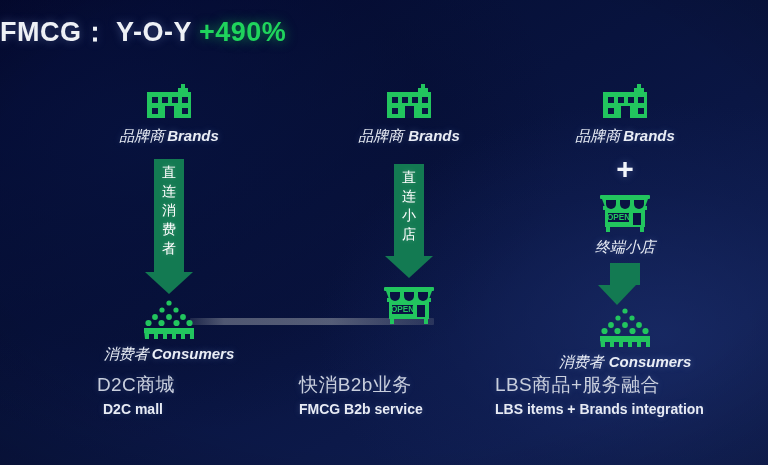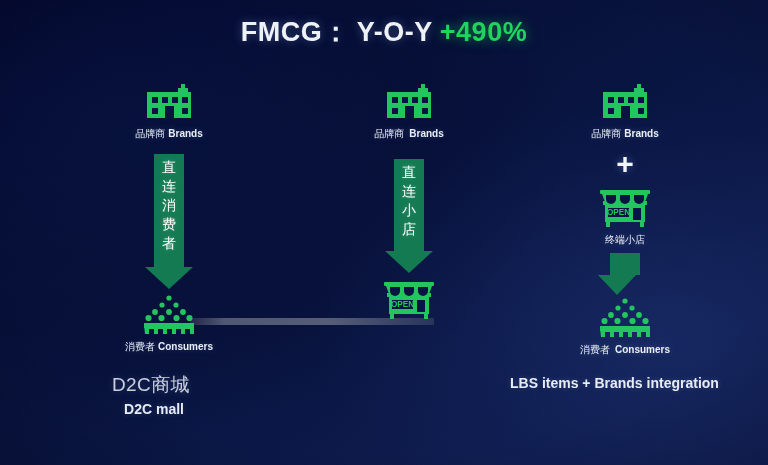--- a/index.html
+++ b/index.html
@@ -18,21 +18,20 @@
   
   .vignette {
     position: absolute; inset: 0;
     background: radial-gradient(ellipse 95% 95% at 50% 45%, rgba(0,0,0,0) 55%, rgba(0,0,0,0.30) 100%);
     pointer-events: none;
   }
 
   
   .title {
     position: absolute; top: 14px; left: 0; right: 0;
-    text-align: center;
     font-size: 27px;
     font-weight: bold;
     letter-spacing: 0.5px;
     color: #eef1f6;
     text-shadow: 0 0 10px rgba(160,190,255,0.35);
     white-space: nowrap;
   }
   .title .tpct { color: #1fd45c; text-shadow: 0 0 12px rgba(31,212,92,0.55); }
   .title .tspace { display: inline-block; width: 7px; }
 
@@ -44,24 +43,25 @@
     position: absolute; top: 0; height: 100%;
     display: flex; flex-direction: column; align-items: center;
   }
   .col-a { left: 42px;  width: 254px; }
   .col-b { left: 282px; width: 254px; }
   .col-c { left: 498px; width: 254px; }
 
   
   .nodelabel {
     color: #e9edf5;
-    font-size: 10px;
+    font-size: 15px;
     font-weight: bold;
     white-space: nowrap;
     text-shadow: 0 0 7px rgba(150,180,245,0.30);
+    font-style: italic;
   }
   .nodelabel .cn { font-weight: normal; letter-spacing: 0px; }
   .nodelabel .gap { display: inline-block; width: 3px; }
 
   
   .ico { position: relative; display: block; }
   .ico-building { width: 56px; height: 42px; }
   .ico-store    { width: 56px; height: 42px; text-align: center; }
   .ico-crowd    { width: 56px; height: 40px; }
 
@@ -111,39 +111,38 @@
   
   .hbar {
     position: absolute;
     left: 190px; top: 318px;
     width: 244px; height: 7px;
     background: linear-gradient(90deg, rgba(118,124,140,0.20) 0%, rgba(128,134,150,0.60) 14%, rgba(132,138,154,0.62) 58%, rgba(108,114,132,0.30) 100%);
     border-radius: 1px;
   }
 
   
-  .captions { position: absolute; left: 16px; top: 372px; width: 677px; height: 70px; }
+  .captions { position: absolute; left: 1px; top: 372px; width: 677px; height: 70px; }
   .cap { position: absolute; }
   .cap .cn {
     display: block;
     color: #c9cfdd;
     font-size: 19px;
     letter-spacing: 0.4px;
     white-space: nowrap;
     text-shadow: 0 0 7px rgba(140,170,235,0.28);
   }
   .cap .en {
     display: block;
     color: #e7ebf4;
     font-size: 14px;
     font-weight: bold;
     margin-top: 3px;
     white-space: nowrap;
     text-shadow: 0 0 6px rgba(140,170,235,0.25);
-    text-align: center;
   }
   .cap-a { left: 96px; }
   .cap-b { left: 298px; }
   .cap-c { left: 494px; }
   .cap-a .en { margin-left: 6px; }
   .cap-b .en { margin-left: 0px; }
 </style>
 </head>
 <body>
 
@@ -333,16 +332,21 @@
       <span class="cn">消费者</span><span class="gap" style="width:5px"></span><span>Consumers</span>
     </div>
   </div>
 </div>
 
 <div class="captions">
   <div class="cap cap-a">
     <span class="cn">D2C商城</span>
     <span class="en">D2C mall</span>
   </div>
+  <div class="cap cap-b">
+    <span class="cn">快消B2b业务</span>
+    <span class="en">FMCG B2b service</span>
+  </div>
   <div class="cap cap-c">
+    <span class="cn">LBS商品+服务融合</span>
     <span class="en">LBS items + Brands integration</span>
   </div>
 </div>
 
 </body></html>

